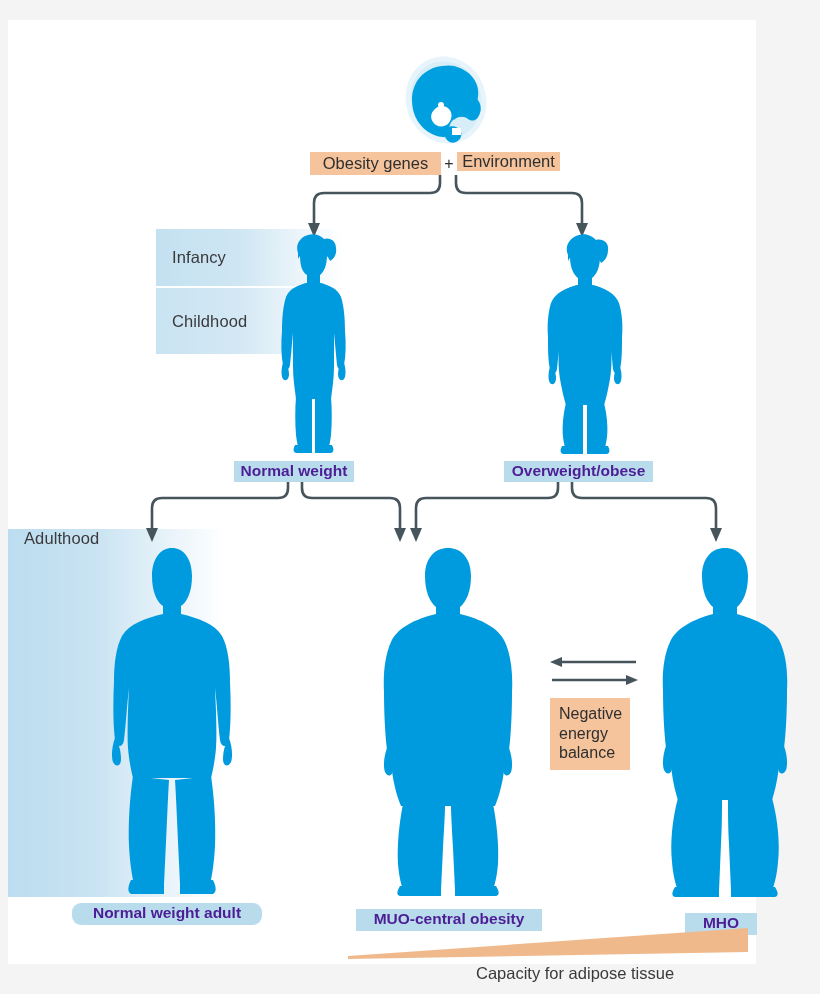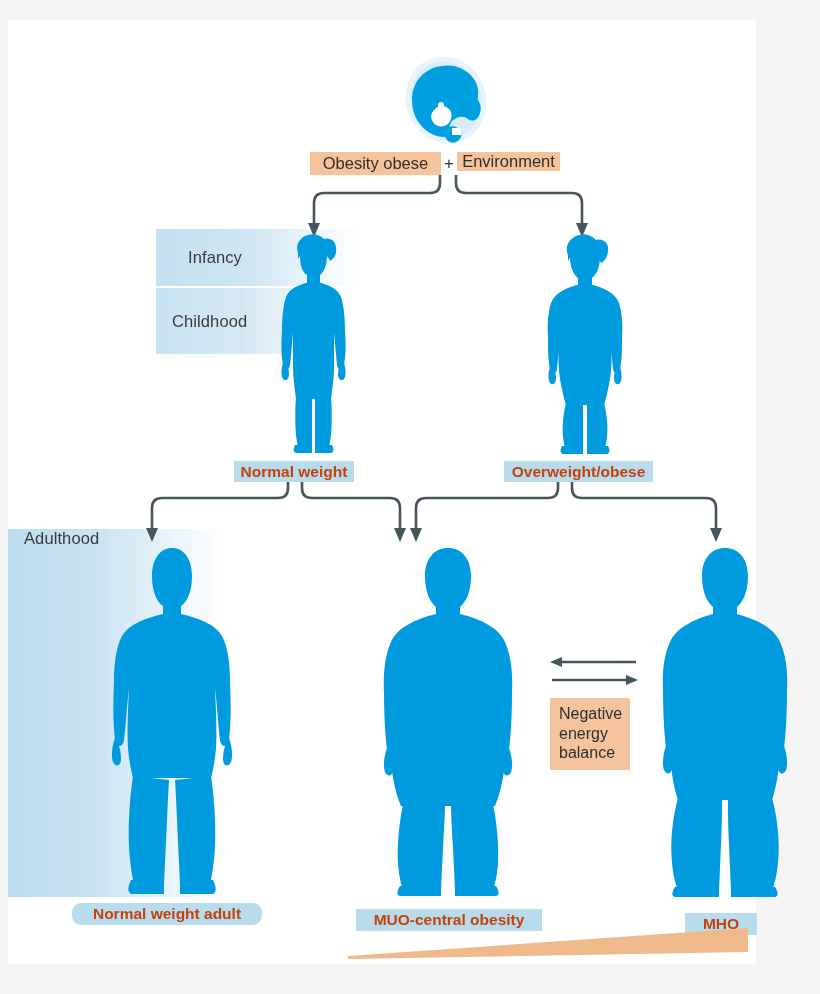--- a/index.html
+++ b/index.html
@@ -19,21 +19,21 @@
 
   
   .band{
     position:absolute;
     display:flex;align-items:center;
     color:#3a3a3c;
     font-size:16.5px;
     letter-spacing:.1px;
   }
   .band span{padding-left:16px;}
-  .band.infancy     {background:linear-gradient(to right,#c4e1f1 0%,#cfe6f3 45%,rgba(214,234,246,0) 100%);padding-left:16px;}
+  .band.infancy     {background:linear-gradient(to right,#c4e1f1 0%,#cfe6f3 45%,rgba(214,234,246,0) 100%);}
   .band.childhood   {background:linear-gradient(to right,#c9e3f2 0%,#d4e8f4 45%,rgba(214,234,246,0) 100%);}
   .band.adolescence {background:linear-gradient(to right,#cde5f3 0%,#d8eaf5 45%,rgba(214,234,246,0) 100%);}
   .band.adulthood   {background:linear-gradient(to right,#bcddf0 0%,#c9e3f2 40%,rgba(214,234,246,0) 100%);}
 
   
   .peach{
     position:absolute;
     background:#f5c49c;
     color:#2f2f30;
     font-size:16.5px;
@@ -51,24 +51,24 @@
     line-height:1.22;
     padding:6px 9px 15px 9px;
     white-space:normal;
     font-size:16px;
   }
 
   
   .bluelabel{
     position:absolute;
     background:#b9dced;
-    color:#c2410c;
+    color:#4c1d95;
     font-weight:bold;
     font-size:15.5px;
-    display:flex;align-items:center;justify-content:center;
+    display:flex;align-items:flex-start;justify-content:center;
     padding:1px 6px;
     box-sizing:border-box;
     white-space:nowrap;
   }
 
   
   .caption{
     position:absolute;
     color:#3a3a3c;
     font-size:16.5px;
@@ -105,21 +105,21 @@
              C62 57 59 63 60 70 Z" fill="#00a0e0"></path>
     <path d="M40 60 C44 55 51 55 55 59 C59 63 58 70 54 74
              C49 78 42 77 39 72 C36 68 37 63 40 60 Z" fill="#ffffff"></path>
     <circle cx="47" cy="55" r="3" fill="#ffffff"></circle>
     <path d="M53 78 C57 75 63 76 66 80 C69 84 67 90 62 92
              C57 94 52 91 51 86 C50 82 51 80 53 78 Z" fill="#00a0e0"></path>
     <rect x="58" y="78" width="9" height="7" fill="#ffffff"></rect>
   </svg>
 
   <div class="peach" style="left:302px;top:132px;width:131px;height:23px;">
-    <span>Obesity obese</span>
+    <span>Obesity genes</span>
   </div>
   <div class="plus" style="left:433px;top:132px;width:16px;height:23px;">
     <span>+</span>
   </div>
   <div class="peach" style="left:449px;top:132px;width:103px;height:19px;">
     <span>Environment</span>
   </div>
 
   <svg class="fig-svg" style="left:280px;top:155px;" width="320" height="68" viewBox="0 0 320 68">
     <g fill="none" stroke="#46545C" stroke-width="2.6" stroke-linecap="round">
@@ -323,14 +323,17 @@
 
   <div class="peach multiline" style="left:542px;top:678px;width:80px;height:72px;">
     <div>Negative</div>
     <div>energy</div>
     <div>balance</div>
   </div>
 
   <svg class="fig-svg" style="left:340px;top:908px;" width="400" height="34" viewBox="0 0 400 34">
     <polygon points="0,28 400,0 400,24 0,31" fill="#efb храм" style="fill:#f0b98c;"></polygon>
   </svg>
+  <div class="caption" style="left:468px;top:944px;">
+    <span>Capacity for adipose tissue</span>
+  </div>
 
 </div>
 
 </body></html>

